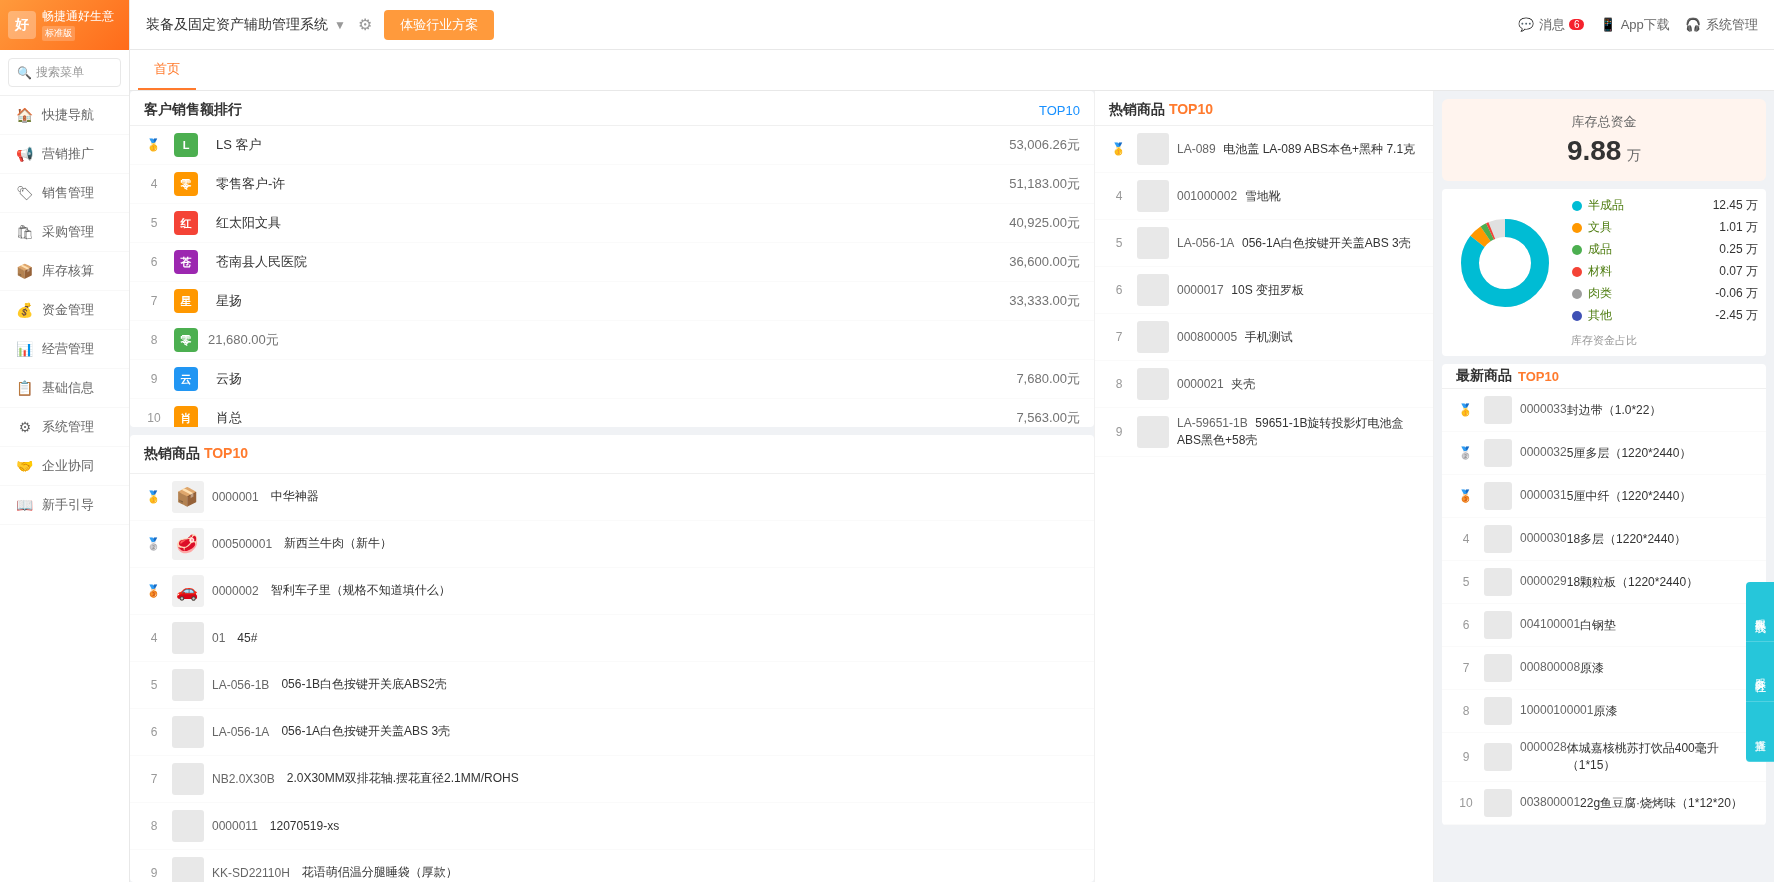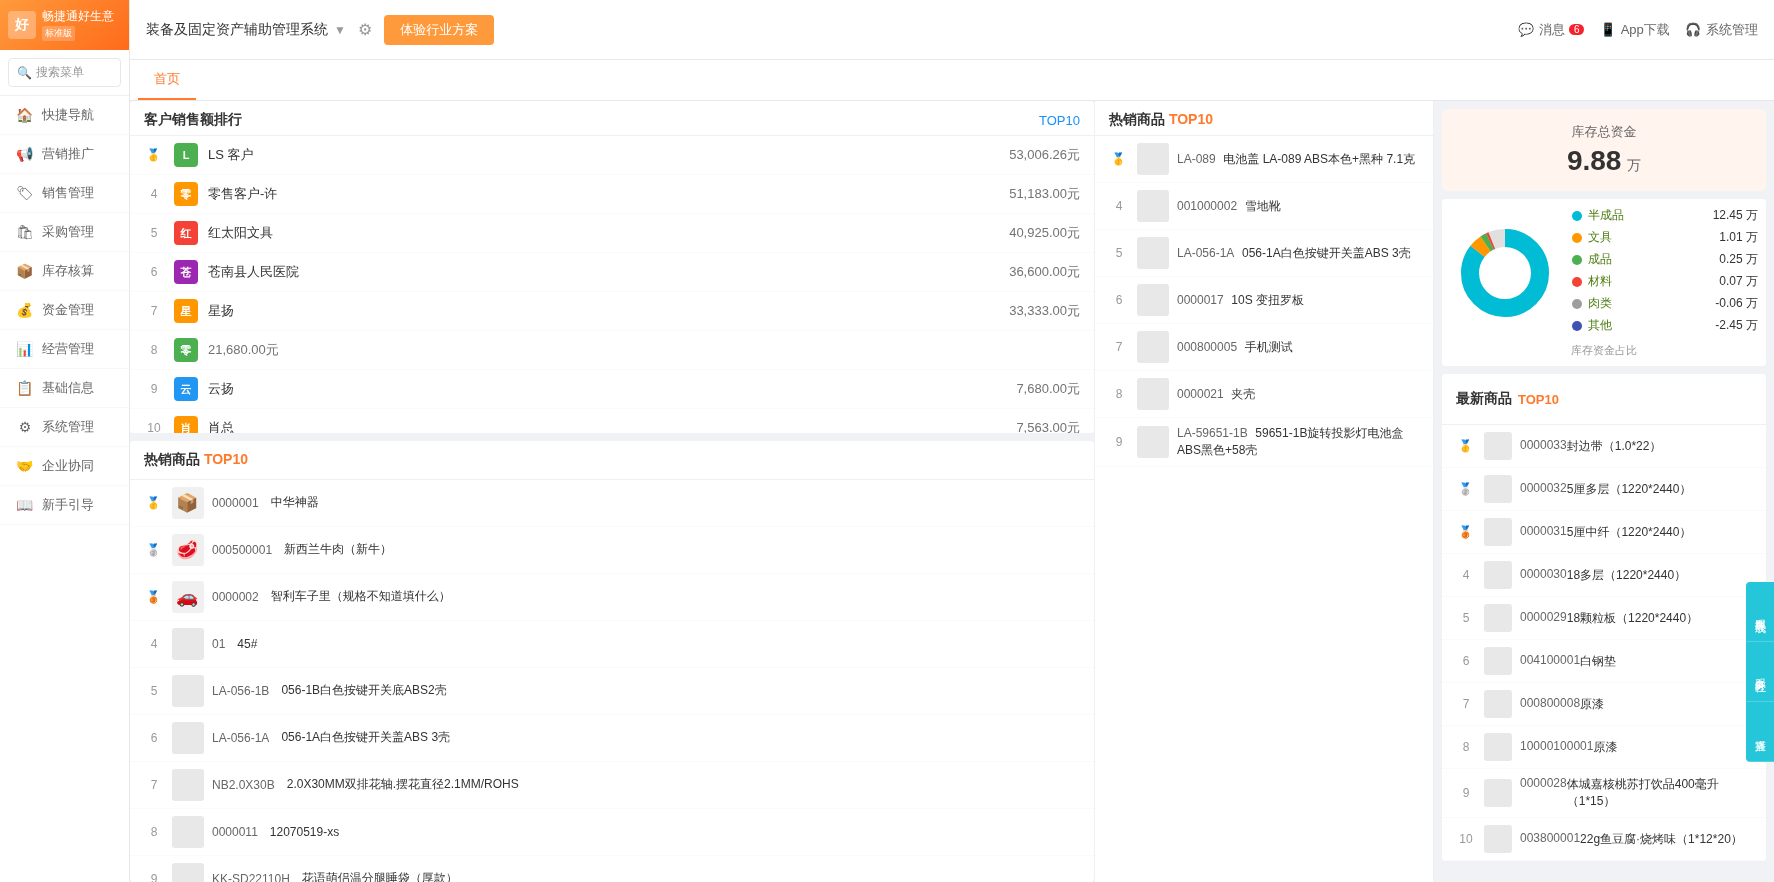--- a/index.html
+++ b/index.html
@@ -58,21 +58,21 @@
       cursor: pointer;
       color: #666;
       font-size: 13px;
       border-bottom: 1px solid #f8f8f8;
     }
     .nav-icon { width: 18px; height: 18px; display: flex; align-items: center; justify-content: center; font-size: 14px; }
 
     
     .main-area { flex: 1; display: flex; flex-direction: column; overflow: hidden; }
     .topbar {
-      height: 60px;
+      height: 50px;
       background: #fff;
       border-bottom: 1px solid #e8e8e8;
       display: flex; align-items: center; padding: 0 16px; gap: 12px;
     }
     .topbar-title {
       font-size: 14px; color: #333;
       display: flex; align-items: center; gap: 6px;
     }
     .topbar-title-arrow { color: #999; font-size: 12px; }
     .topbar-gear { color: #999; font-size: 16px; cursor: pointer; }
@@ -133,21 +133,21 @@
     }
     .rank-num { width: 20px; color: #999; font-size: 12px; text-align: center; flex-shrink: 0; }
     .rank-num.gold { color: #ff7a2d; }
     .rank-avatar {
       width: 24px; height: 24px;
       border-radius: 4px;
       display: flex; align-items: center; justify-content: center;
       font-size: 11px; font-weight: bold; color: white;
       flex-shrink: 0;
     }
-    .rank-name { flex: 1; color: #333; font-size: 13px; }
+    .rank-name { flex: 1; color: #333; font-size: 13px; margin-left: 8px; }
     .rank-amount { color: #737373; font-size: 13px; font-weight: 500; }
 
     
     .product-list-item {
       display: flex; align-items: center;
       padding: 7px 14px;
       border-bottom: 1px solid #fafafa;
       gap: 8px;
     }
     .product-rank-num { width: 20px; color: #999; font-size: 12px; text-align: center; flex-shrink: 0; }
@@ -185,21 +185,21 @@
     .donut-chart { position: relative; width: 110px; height: 110px; flex-shrink: 0; }
     .donut-svg { width: 110px; height: 110px; }
     .legend { flex: 1; }
     .legend-item { display: flex; align-items: center; justify-content: space-between; margin-bottom: 5px; font-size: 12px; }
     .legend-dot { width: 10px; height: 10px; border-radius: 50%; margin-right: 6px; flex-shrink: 0; }
     .legend-name { flex: 1; color: #4d7c0f; }
     .legend-value { color: #333; font-weight: 500; }
     .chart-label { font-size: 11px; color: #999; text-align: center; margin-top: 4px; }
 
     .newest-products { background: #fff; margin: 0 8px 8px; border-radius: 4px; overflow: hidden; }
-    .newest-header { padding: 16px 14px; border-bottom: 1px solid #f0f0f0; display: flex; align-items: center; gap: 6px; }
+    .newest-header { padding: 3px 14px; border-bottom: 1px solid #f0f0f0; display: flex; align-items: center; gap: 6px; }
     .newest-title { font-size: 14px; font-weight: bold; color: #333; }
     .newest-top { color: #ff7a2d; font-weight: bold; font-size: 13px; }
     .newest-item {
       display: flex; align-items: center;
       padding: 7px 14px;
       border-bottom: 1px solid #fafafa;
       gap: 8px;
     }
     .newest-rank { width: 20px; color: #999; font-size: 12px; text-align: center; }
     .newest-rank.medal { color: #ff7a2d; }

